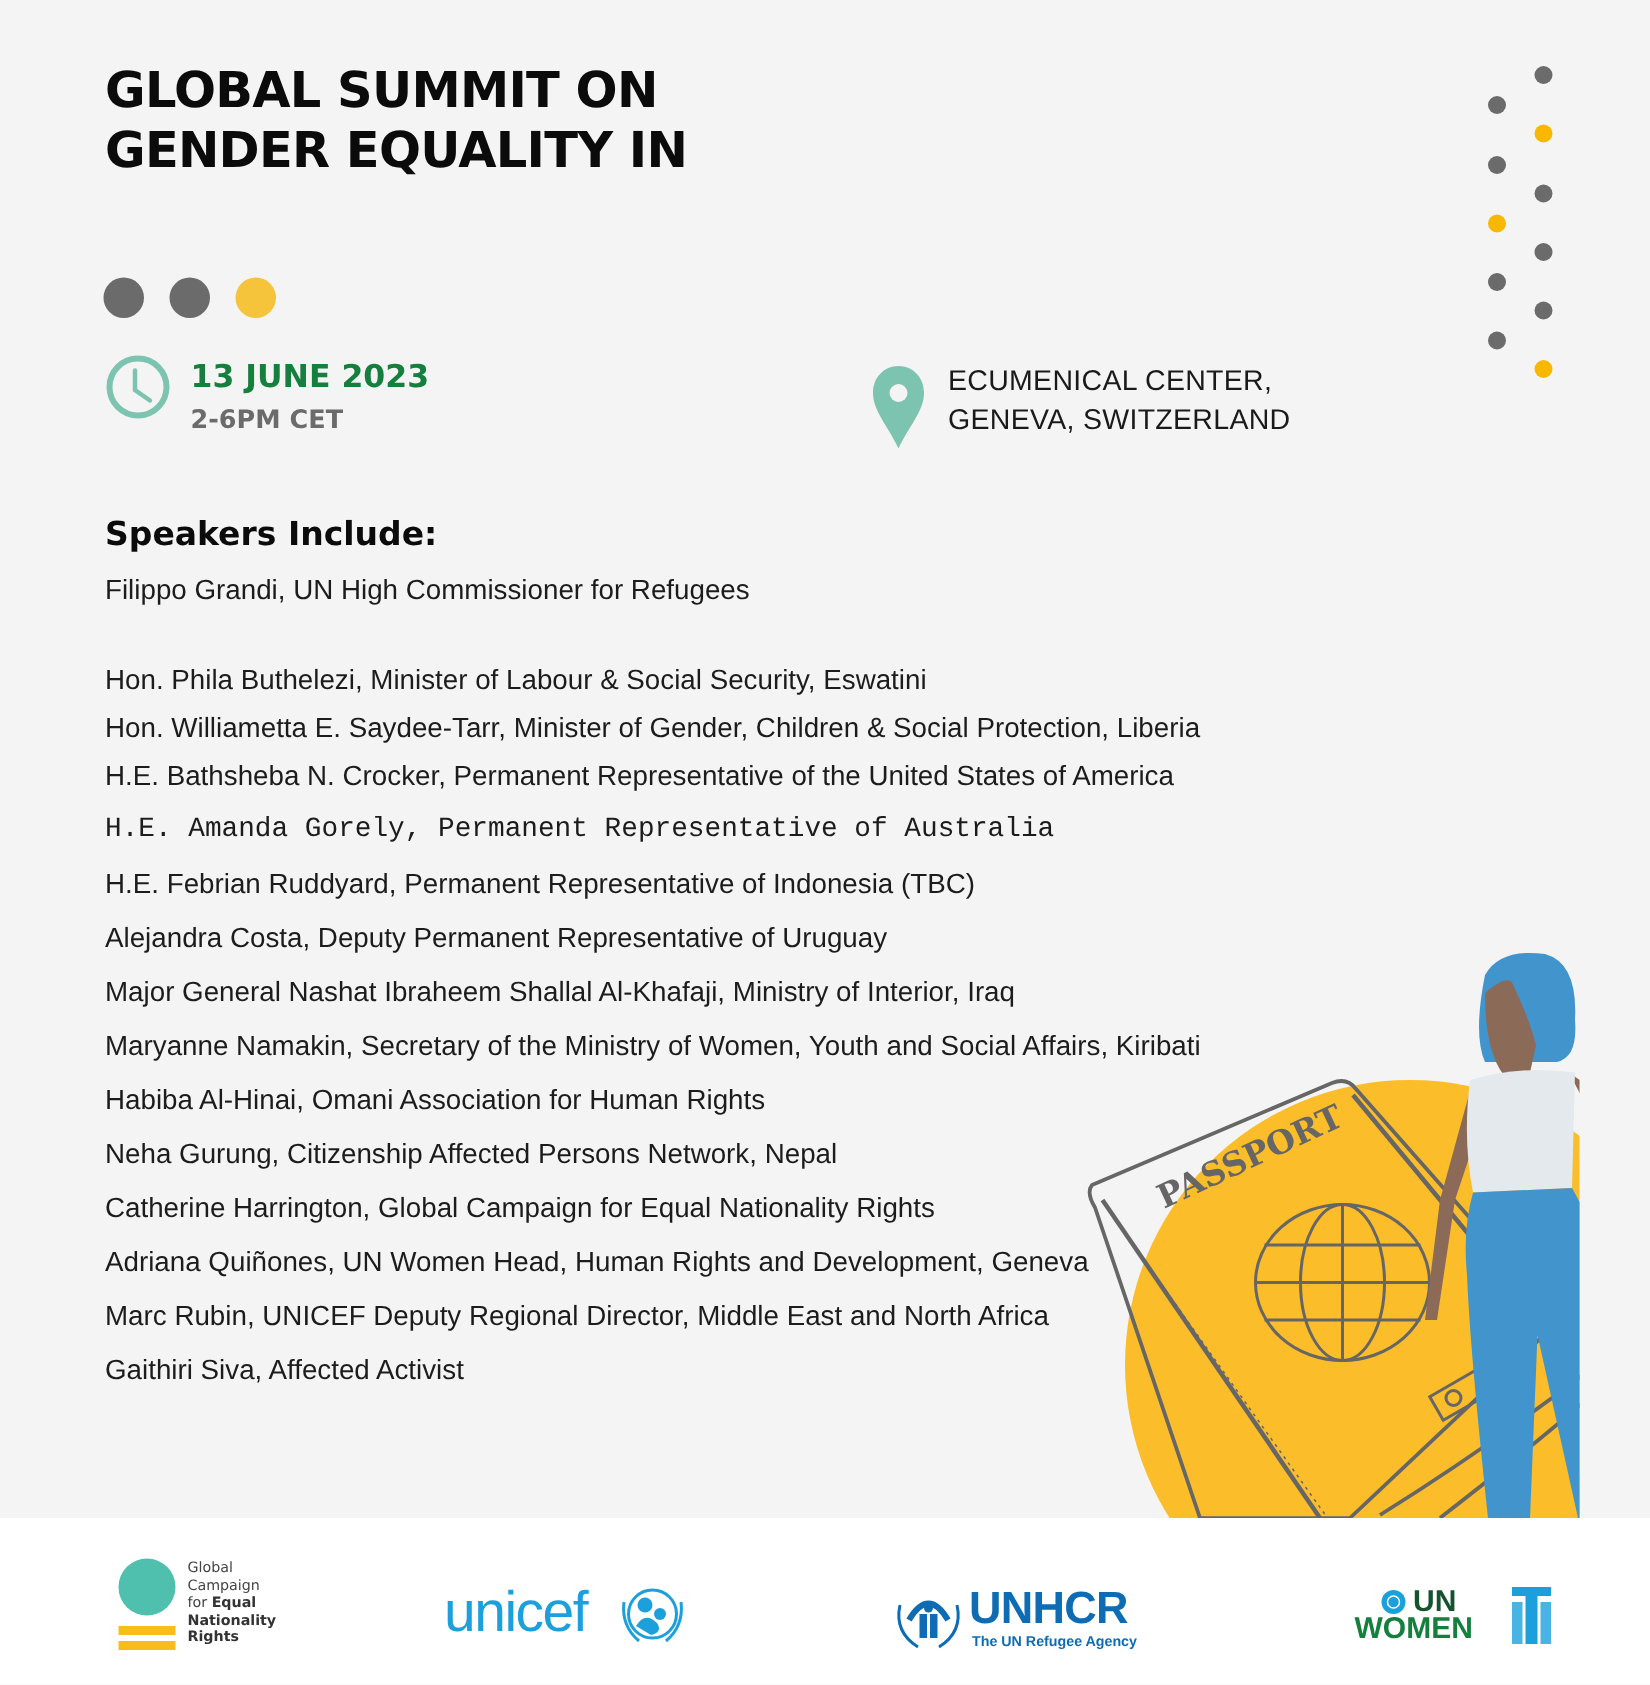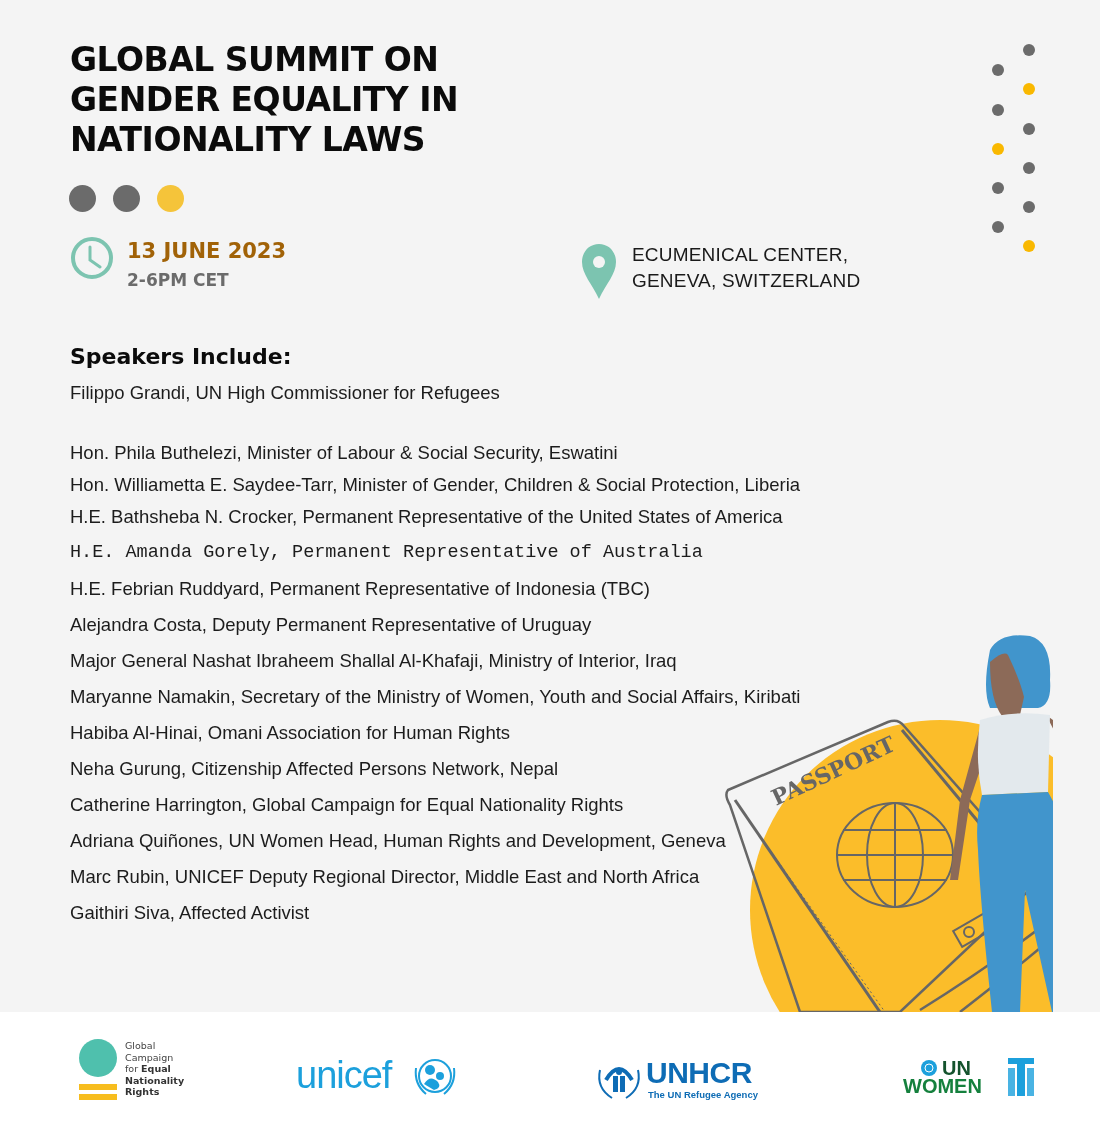--- a/index.html
+++ b/index.html
@@ -19,21 +19,21 @@
     .dot { position: absolute; border-radius: 50%; }
     .dot.lg { width: 27px; height: 27px; }
     .dot.sm { width: 12px; height: 12px; }
     .grey { background: #6b6b6b; }
     .yellow { background: #f5c43a; }
     .yellow2 { background: #f9b800; }
 
     .date-block { position: absolute; left: 70px; top: 236px; }
     .clock-icon { position: absolute; left: 0; top: 0; width: 44px; height: 44px; }
     .date-main { position: absolute; left: 57px; top: 3px; white-space: nowrap;
-      font-family: "DejaVu Sans", sans-serif; font-weight: bold; font-size: 21px; color: #a16207; }
+      font-family: "DejaVu Sans", sans-serif; font-weight: bold; font-size: 21px; color: #15803d; }
     .date-time { position: absolute; left: 57px; top: 34px; white-space: nowrap;
       font-family: "DejaVu Sans", sans-serif; font-weight: bold; font-size: 17px; color: #6b6b6b; }
 
     .venue-block { position: absolute; left: 580px; top: 242px; }
     .pin-icon { position: absolute; left: 0; top: 0; width: 38px; height: 58px; }
     .venue-line { position: absolute; left: 52px; white-space: nowrap;
       font-family: "Liberation Sans", sans-serif; font-size: 19px; color: #1a1a1a; letter-spacing: 0.2px; }
 
     .speakers-heading { position: absolute; left: 70px; top: 344px; margin: 0;
       font-family: "DejaVu Sans", sans-serif; font-weight: bold; font-size: 22px; color: #0b0b0b; }
@@ -55,21 +55,20 @@
     .unwomen-women { position: absolute; left: 903px; top: 64px; font-family: "Liberation Sans", sans-serif; font-weight: bold; font-size: 20px; line-height: 20px; color: #15803d; }
   </style>
 </head>
 <body>
 
 <div class="poster">
 
   <h1 class="title">
     <span>GLOBAL SUMMIT ON</span>
     <span>GENDER EQUALITY IN</span>
-    <span>NATIONALITY LAWS</span>
   </h1>
 
   <div class="dot lg grey" style="left:69px;top:185px;"></div>
   <div class="dot lg grey" style="left:113px;top:185px;"></div>
   <div class="dot lg yellow" style="left:157px;top:185px;"></div>
 
   <div>
     <div class="dot sm grey" style="left:1023px;top:44px;"></div>
     <div class="dot sm grey" style="left:992px;top:64px;"></div>
     <div class="dot sm yellow2" style="left:1023px;top:83px;"></div>

